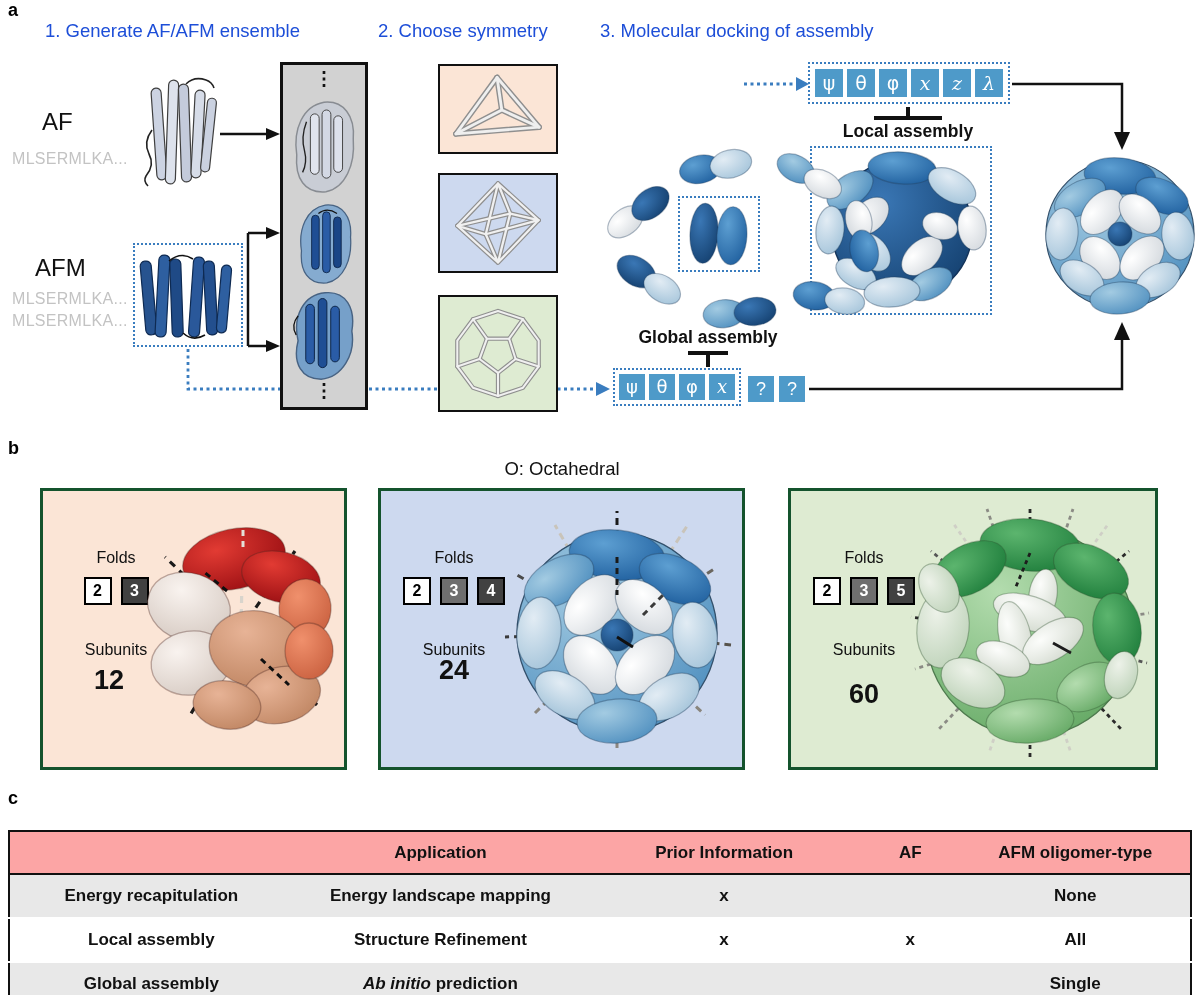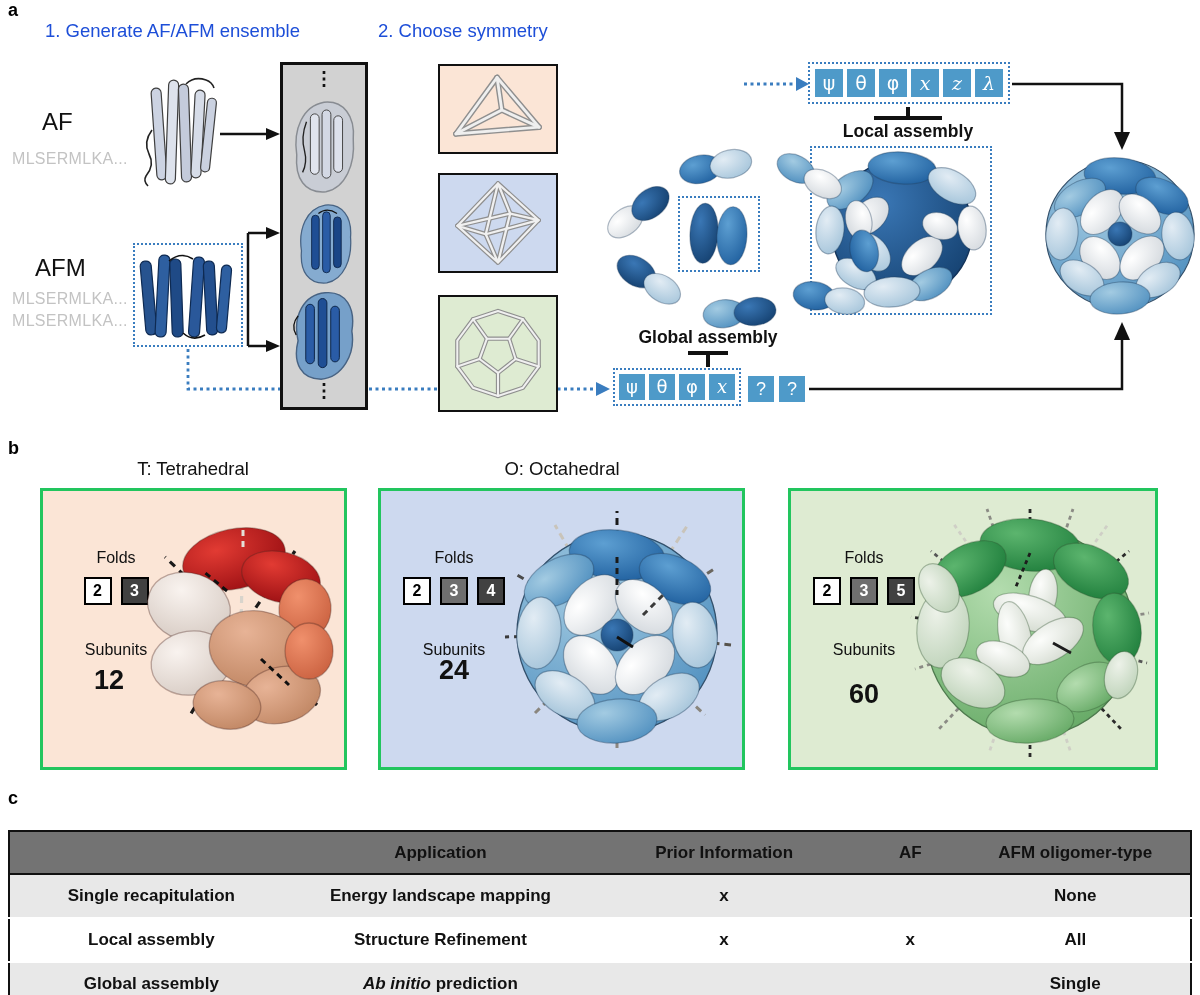--- a/index.html
+++ b/index.html
@@ -17,33 +17,33 @@
            align-items:center;justify-content:center;}
   .param-row{display:flex;gap:4px;align-items:center;padding:5px;background:#fff;}
   .param-sq{width:28px;height:28px;background:#4e9ac9;color:#fff;display:flex;
             align-items:center;justify-content:center;font-size:19px;line-height:1;}
   .param-sq.sm{width:26px;height:26px;font-size:18px;}
   .greek{font-family:"DejaVu Sans",sans-serif;}
   .mathit{font-family:"DejaVu Serif",serif;font-style:italic;}
   .assembly-caption{font-weight:bold;font-size:17.5px;text-align:center;z-index:4;}
   .cryo-box{border-radius:7px;display:flex;align-items:center;justify-content:center;
             font-size:16px;background:#fff;z-index:3;}
-  .bbox{border:3px solid #22c55e;box-sizing:border-box;position:absolute;z-index:2;}
+  .bbox{border:3px solid #14532d;box-sizing:border-box;position:absolute;z-index:2;}
   .b-title{font-size:18.5px;text-align:center;z-index:2;}
   .folds-label,.subunits-label{font-size:16px;text-align:center;position:absolute;width:110px;}
   .folds-row{position:absolute;display:flex;gap:9px;justify-content:center;width:110px;}
   .fold{width:24px;height:24px;border:2.5px solid #000;box-sizing:content-box;display:flex;
         align-items:center;justify-content:center;font-weight:bold;font-size:16px;}
   .f-white{background:#fff;color:#000;}
   .f-mid{background:#6e6e6e;color:#fff;}
   .f-dark{background:#414141;color:#fff;}
   .subunits-num{font-size:27px;font-weight:bold;text-align:center;position:absolute;width:110px;}
   #ctable{position:absolute;left:8px;top:830px;width:1184px;border-collapse:collapse;
           border:2.5px solid #111;z-index:2;font-size:17px;}
-  #ctable th{background:#737373;height:39px;font-weight:bold;border-bottom:2.5px solid #111;}
+  #ctable th{background:#fca5a5;height:39px;font-weight:bold;border-bottom:2.5px solid #111;}
   #ctable td{height:40px;text-align:center;vertical-align:middle;border-bottom:2px solid #fff;font-weight:bold;}
   #ctable tr.gray td{background:#e8e8e8;}
   #ctable tr.white td{background:#fff;}
   #ctable td.rowname{font-weight:bold;}
   .ital{font-style:italic;}
   .vdots{font-size:19px;font-weight:bold;line-height:1;letter-spacing:0;
          text-align:center;width:100%;position:absolute;color:#111;}
 </style>
 </head>
 <body>
@@ -103,20 +103,21 @@
       <radialGradient id="gGw" cx="35%" cy="30%" r="80%">
           <stop offset="0%" stop-color="#fcfdfb"></stop>
           <stop offset="100%" stop-color="#d3dacf"></stop>
         </radialGradient>
     </defs>
   </svg>
 
   <div class="abs panel-label" style="left:8px;top:0px">a</div>
   <div class="abs step-title" style="left:45px;top:20px">1. Generate AF/AFM ensemble</div>
   <div class="abs step-title" style="left:378px;top:20px">2. Choose symmetry</div>
+  <div class="abs step-title" style="left:600px;top:20px">3. Molecular docking of assembly</div>
 
   <svg class="connector" width="1200" height="995">
 
     <line x1="220" y1="134" x2="268" y2="134" stroke="#111" stroke-width="2.5"></line>
     <polygon points="266,128 266,140 280,134" fill="#111"></polygon>
 
     <line x1="248" y1="233" x2="248" y2="346" stroke="#111" stroke-width="2.5"></line>
     <line x1="248" y1="233" x2="268" y2="233" stroke="#111" stroke-width="2.5"></line>
     <polygon points="266,227 266,239 280,233" fill="#111"></polygon>
     <line x1="248" y1="346" x2="268" y2="346" stroke="#111" stroke-width="2.5"></line>
@@ -348,21 +349,20 @@
       <ellipse cx="102" cy="108" rx="26" ry="17" fill="url(#gWt)" transform="rotate(-45 102 108)"></ellipse>
       <circle cx="80" cy="84" r="12" fill="url(#gNv)"></circle>
       <ellipse cx="42" cy="128" rx="24" ry="15" fill="url(#gLt)" transform="rotate(32 42 128)"></ellipse>
       <ellipse cx="118" cy="130" rx="24" ry="15" fill="url(#gLt)" transform="rotate(-30 118 130)"></ellipse>
       <ellipse cx="80" cy="148" rx="30" ry="16" fill="url(#gMd)" transform="rotate(-4 80 148)"></ellipse>
     </g>
   </svg>
 
   <div class="abs panel-label" style="left:8px;top:438px">b</div>
 
-  <div class="abs b-title" style="left:43px;top:458px;width:300px">T: Tetrahedral</div>
   <div class="abs b-title" style="left:380px;top:458px;width:364px">O: Octahedral</div>
 
   <div class="bbox" style="left:40px;top:488px;width:307px;height:282px;background:#fbe5d6;">
     <div class="folds-label" style="left:18px;top:58px">Folds</div>
     <div class="folds-row" style="left:18px;top:86px">
       <div class="fold f-white">2</div>
       <div class="fold f-dark">3</div>
     </div>
     <div class="subunits-label" style="left:18px;top:150px">Subunits</div>
     <div class="subunits-num" style="left:11px;top:174px">12</div>
@@ -505,21 +505,21 @@
       </colgroup>
     <tbody>
         <tr>
       <th></th>
       <th>Application</th>
       <th>Prior Information</th>
       <th>AF</th>
       <th>AFM oligomer-type</th>
     </tr>
     <tr class="gray">
-      <td class="rowname">Single recapitulation</td>
+      <td class="rowname">Energy recapitulation</td>
       <td><span class="ital"></span><span>Energy landscape mapping</span></td>
       <td>x</td>
       <td></td>
       <td>None</td>
     </tr>
     <tr class="white">
       <td class="rowname">Local assembly</td>
       <td><span class="ital"></span><span>Structure Refinement</span></td>
       <td>x</td>
       <td>x</td>

